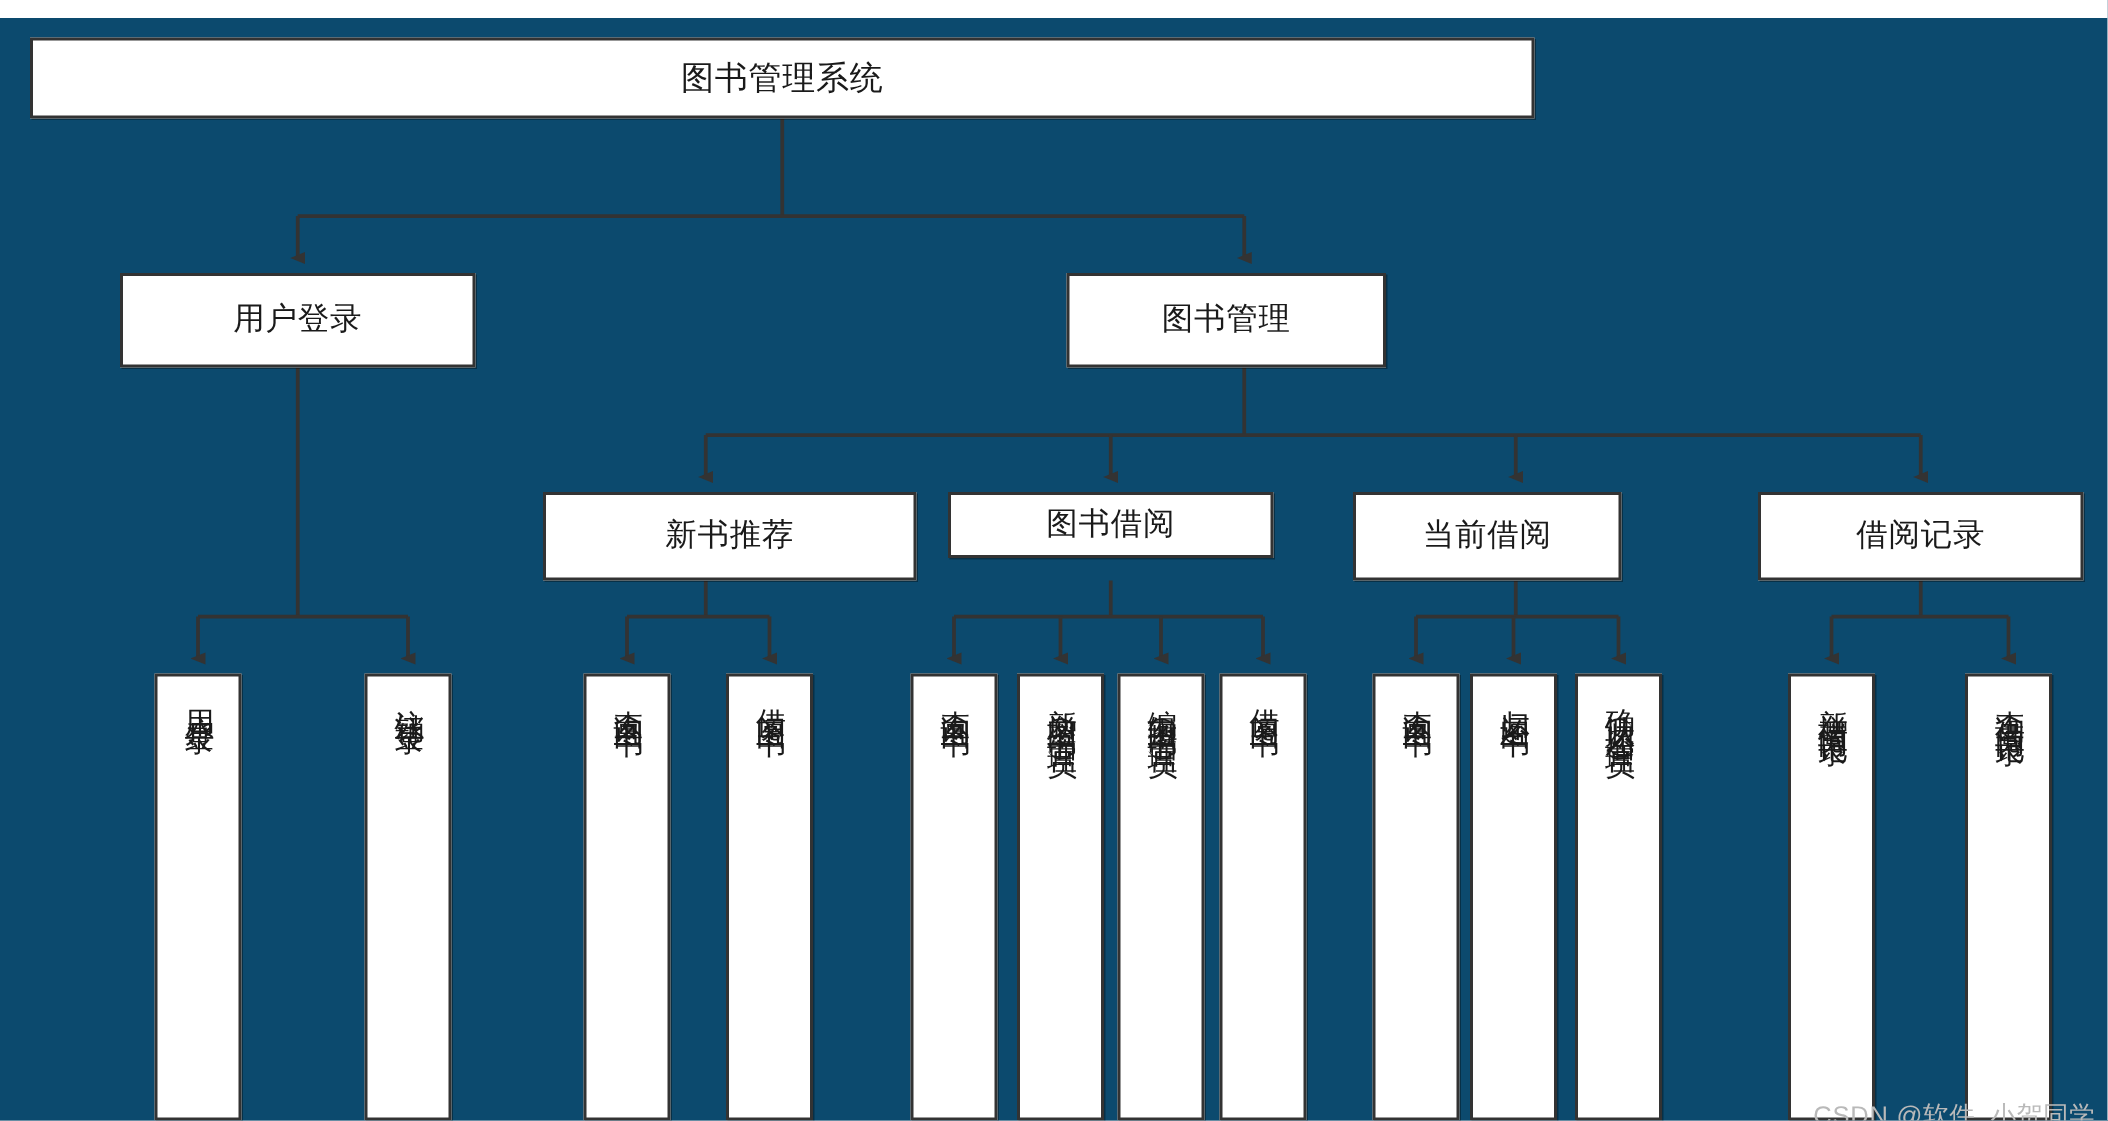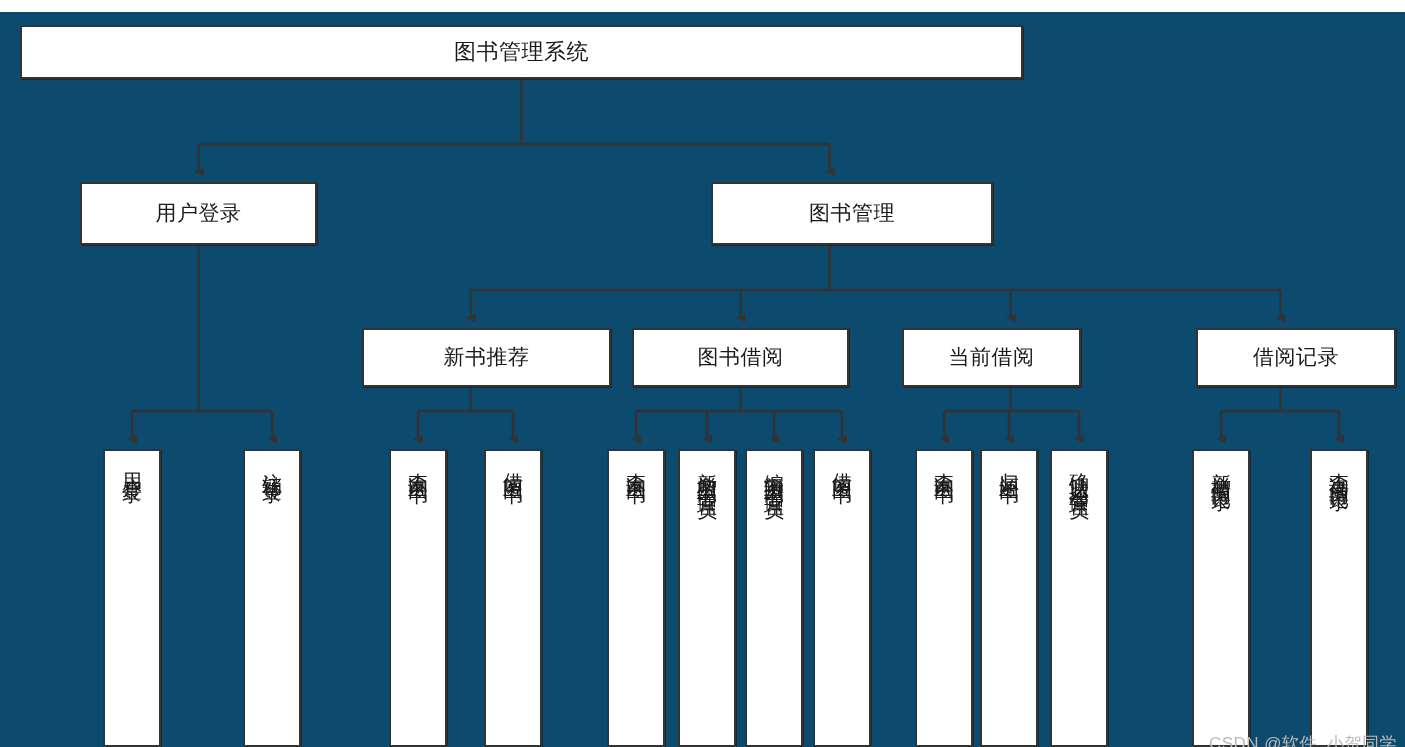--- a/index.html
+++ b/index.html
@@ -119,33 +119,33 @@
       </g>
   </svg>
 
   <div id="node-layer">
       <div class="node-box root" style="left: 20px; top: 13px; width: 1003px; height: 54px;">
         <span class="node-label">图书管理系统</span>
       </div>
       <div class="node-box" style="left: 80px; top: 170px; width: 237px; height: 63px;">
         <span class="node-label">用户登录</span>
       </div>
-      <div class="node-box" style="left: 711px; top: 170px; width: 282px; height: 63px;">
+      <div class="node-box" style="left: 711px; top: 170px; width: 213px; height: 63px;">
         <span class="node-label">图书管理</span>
       </div>
       <div class="node-box" style="left: 362px; top: 316px; width: 249px; height: 59px;">
         <span class="node-label">新书推荐</span>
       </div>
-      <div class="node-box" style="left: 632px; top: 316px; width: 217px; height: 59px;">
+      <div class="node-box" style="left: 632px; top: 316px; width: 217px; height: 44px;">
         <span class="node-label">图书借阅</span>
       </div>
       <div class="node-box" style="left: 902px; top: 316px; width: 179px; height: 59px;">
         <span class="node-label">当前借阅</span>
       </div>
-      <div class="node-box" style="left: 1196px; top: 316px; width: 200px; height: 59px;">
+      <div class="node-box" style="left: 1172px; top: 316px; width: 217px; height: 59px;">
         <span class="node-label">借阅记录</span>
       </div>
       <div class="node-box vertical" style="left: 103px; top: 437px; width: 58px; height: 298px;">
         <span class="node-label">用户登录</span>
       </div>
       <div class="node-box vertical" style="left: 243px; top: 437px; width: 58px; height: 298px;">
         <span class="node-label">注销登录</span>
       </div>
       <div class="node-box vertical" style="left: 389px; top: 437px; width: 58px; height: 298px;">
         <span class="node-label">查询图书</span>

